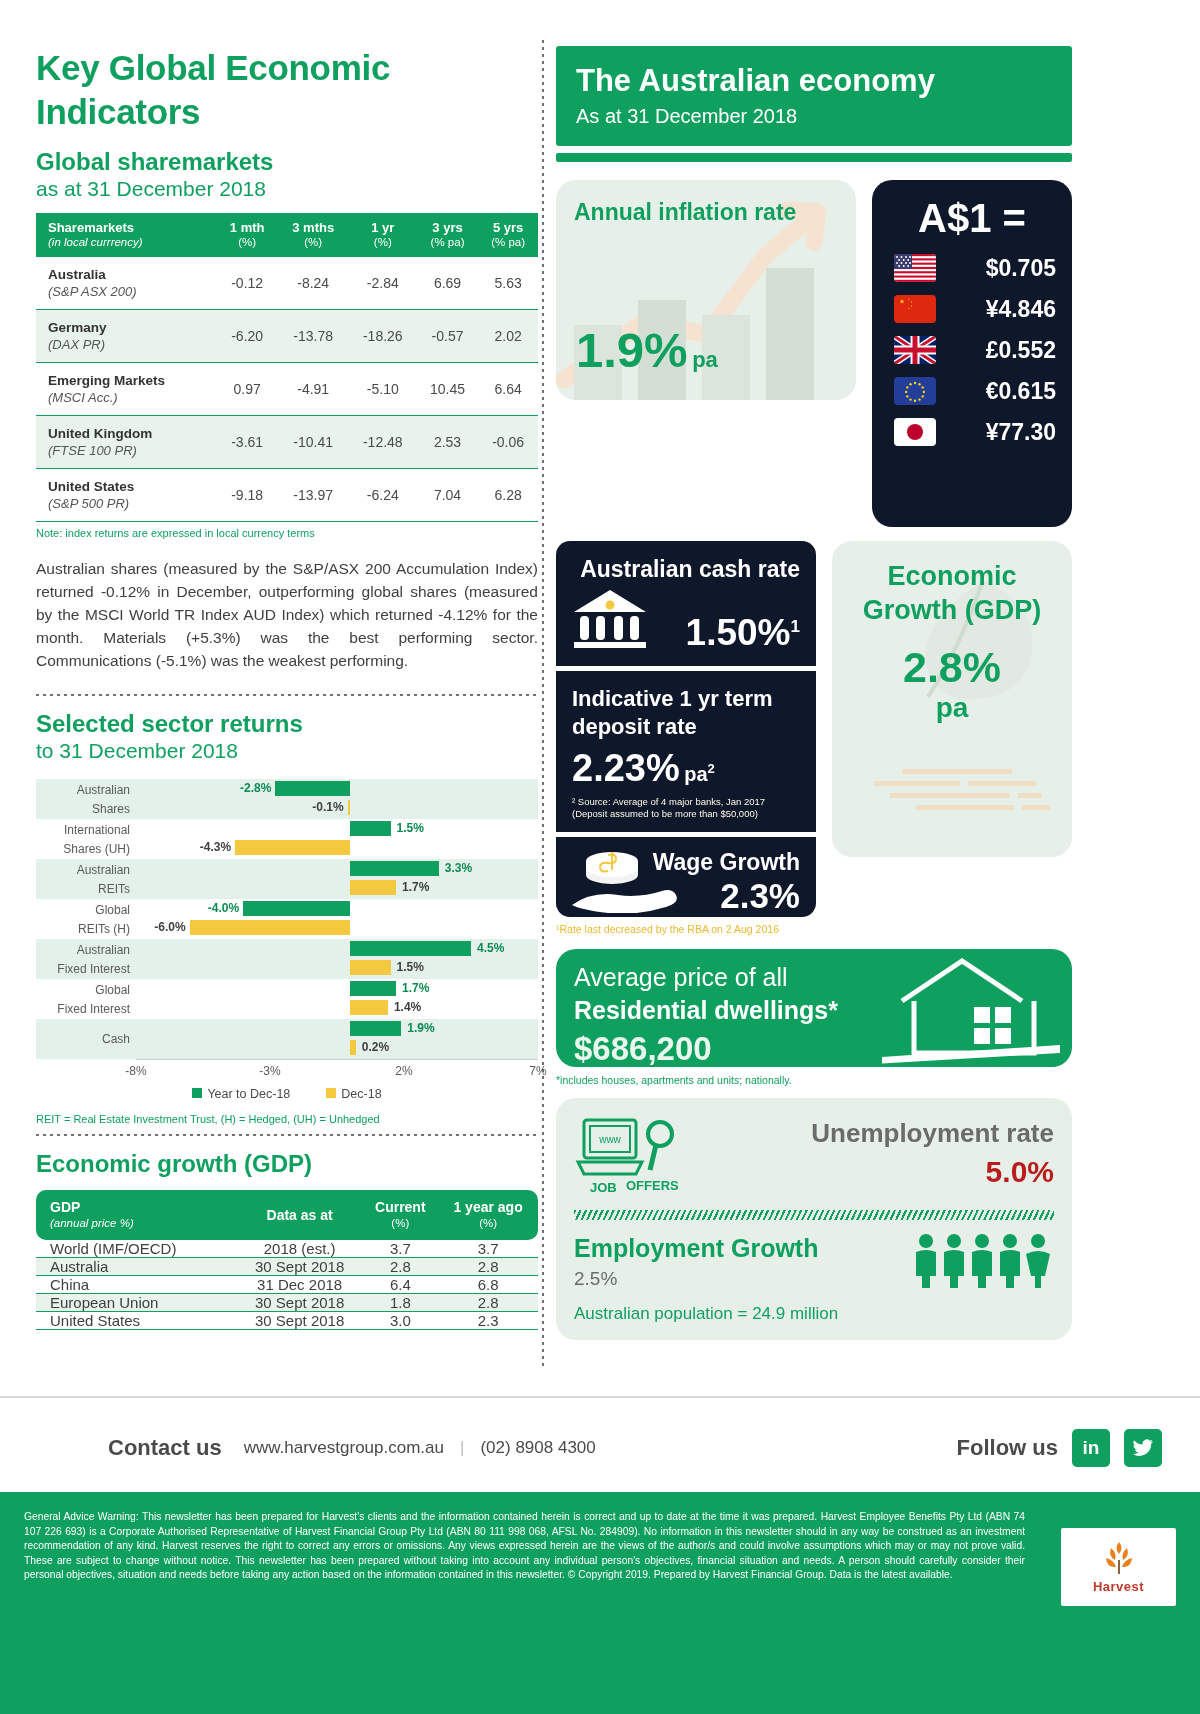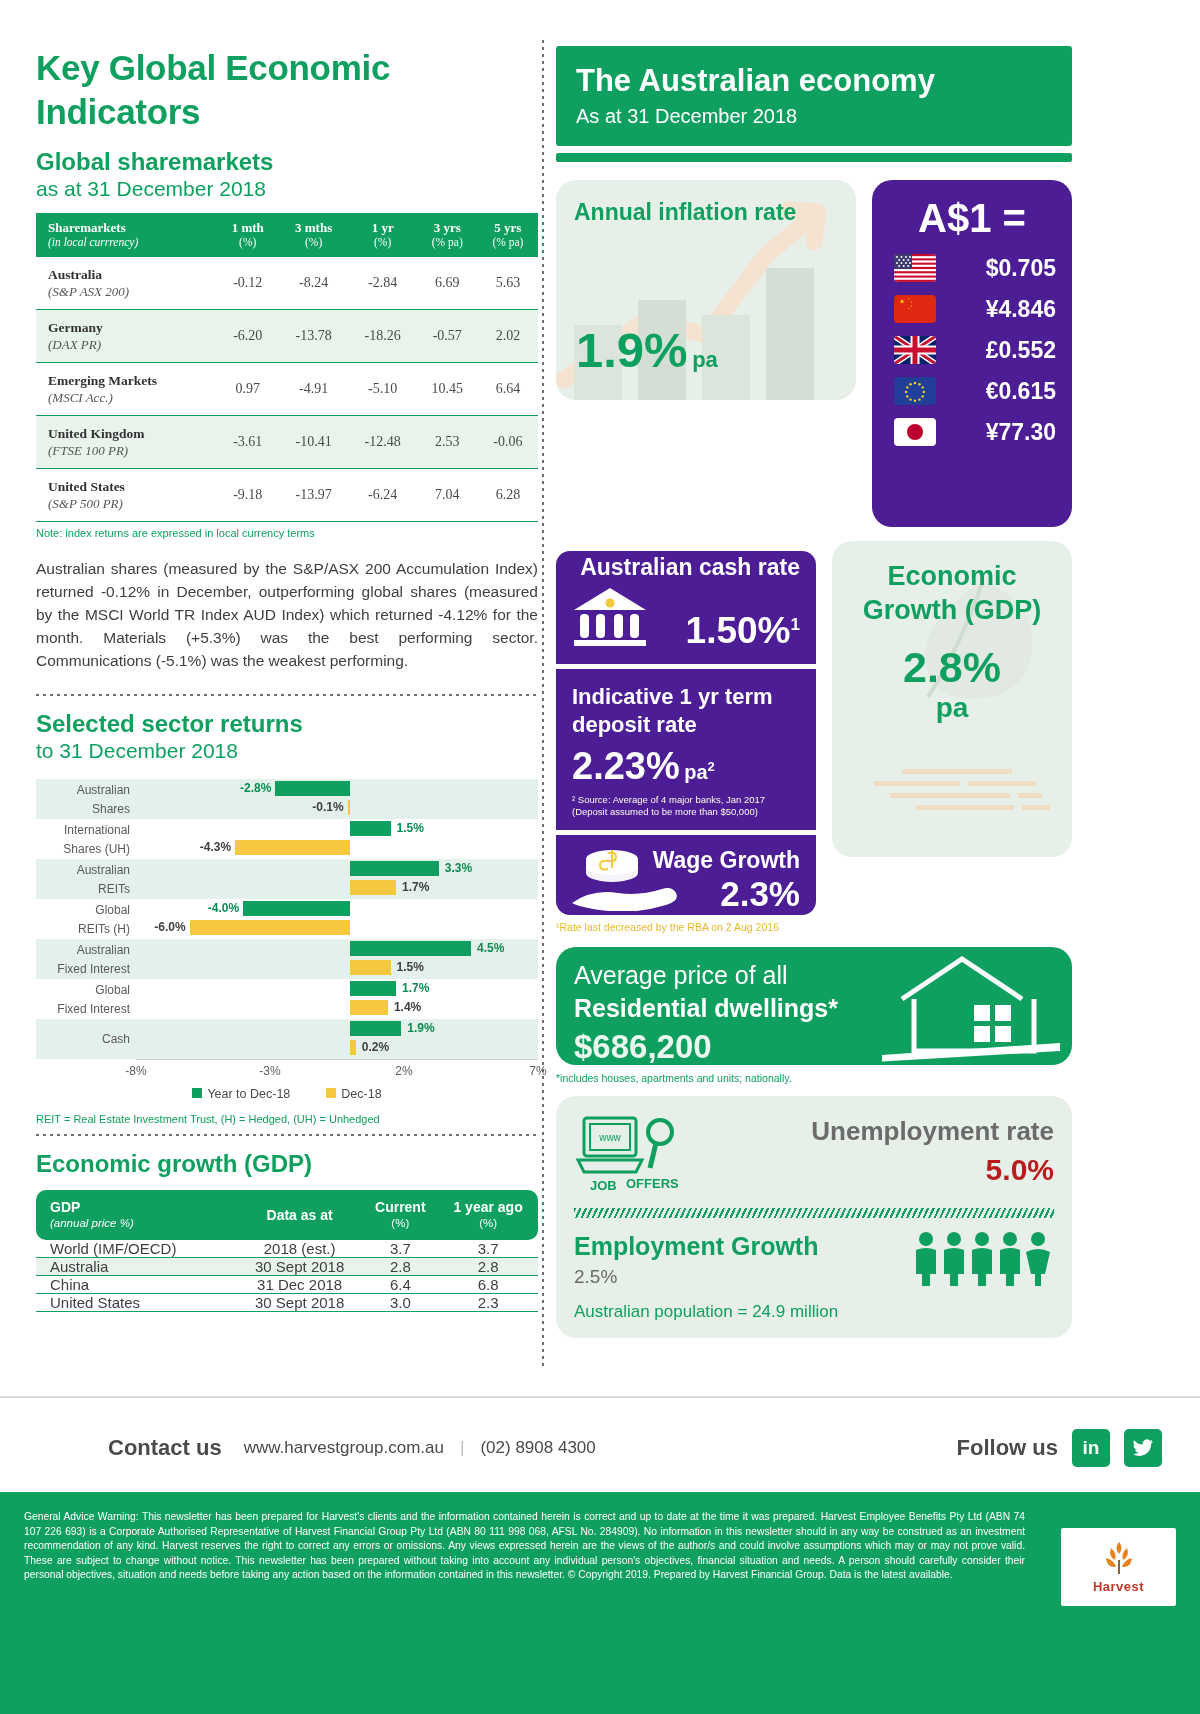--- a/index.html
+++ b/index.html
@@ -27,21 +27,21 @@
 
   
   h1.main {
     font-size:35px; line-height:44px; color:#0fa05f; font-weight:bold;
     letter-spacing:-0.3px;
   }
   h2.sec { font-size:24px; color:#0fa05f; font-weight:bold; margin-top:14px; }
   h3.sub { font-size:21px; color:#0fa05f; font-weight:normal; margin-top:1px; }
 
   
-  table.data { width:100%; border-collapse:collapse; margin-top:12px;font-family:Liberation Serif, serif; }
+  table.data { width:100%; border-collapse:collapse; margin-top:12px; }
   table.data thead th {
     background:#0fa05f; color:#fff; font-size:13px; font-weight:bold;
     padding:7px 4px; text-align:center; vertical-align:middle; line-height:15px;
   }
   table.data thead th.lead { text-align:left; padding-left:12px; }
   table.data thead th .sm { font-size:11.5px; font-weight:normal; display:block; }
   table.data thead th .it { font-style:italic; font-weight:normal; font-size:11.5px; display:block;}
   table.data tbody td {
     font-size:14px; padding:9px 4px; text-align:center; color:#4a4a4a;
     border-bottom:1.5px solid #0fa05f;
@@ -92,21 +92,21 @@
   table.gdp tbody tr.alt td { background:#e8f3ec; }
 
   
   .au-head { background:#0fa05f; border-radius:3px; padding:16px 20px 18px 20px; }
   .au-head .t { font-size:31px; font-weight:bold; color:#fff; line-height:38px; }
   .au-head .s { font-size:20px; color:#fff; margin-top:5px; }
   .au-rule { height:9px; background:#0fa05f; margin-top:7px; border-radius:2px; }
 
   .card { border-radius:20px; position:relative; overflow:hidden; }
   .card.grey { background:#e7efe9; }
-  .card.yellow{ background:#4c1d95; }
+  .card.yellow{ background:#0f172a; }
   .card.green { background:#0fa05f; }
 
   .infl-title { font-size:23px; font-weight:bold; color:#0fa05f; line-height:29px; }
   .infl-val { font-size:49px; font-weight:bold; color:#0fa05f; }
   .infl-pa { font-size:22px; font-weight:bold; color:#0fa05f; }
 
   .aud-title { font-size:40px; font-weight:bold; color:#fff; text-align:center; }
   .fx-row { display:flex; align-items:center; margin-top:13px; }
   .flag { width:42px; height:28px; border-radius:4px; overflow:hidden; flex:none; margin-left:22px; box-shadow:0 0 0 0.5px rgba(0,0,0,.08); }
   .fx-val { font-size:23px; font-weight:bold; color:#fff; margin-left:auto; margin-right:16px; }
@@ -384,20 +384,26 @@
           <td class="lead">Australia</td>
           <td>30 Sept 2018</td>
           <td>2.8</td>
           <td>2.8</td>
         </tr>
         <tr>
           <td class="lead">China</td>
           <td>31 Dec 2018</td>
           <td>6.4</td>
           <td>6.8</td>
+        </tr>
+        <tr class="alt">
+          <td class="lead">European Union</td>
+          <td>30 Sept 2018</td>
+          <td>1.8</td>
+          <td>2.8</td>
         </tr>
         <tr>
           <td class="lead">United States</td>
           <td>30 Sept 2018</td>
           <td>3.0</td>
           <td>2.3</td>
         </tr>
       </tbody>
     </table>
   </div>
@@ -524,21 +530,21 @@
               <circle cx="21" cy="14" r="8" fill="#bc002d"></circle>
             </svg>
           </span>
           <span class="fx-val">¥77.30</span>
         </div>
       </div>
     </div>
 
     <div style="display:flex; gap:16px; margin-top:14px;">
       <div style="width:260px;">
-        <div class="card yellow" style="border-radius:14px 14px 0 0; padding:2px 16px 12px 16px; position:relative;margin-top:10px;">
+        <div class="card yellow" style="border-radius:14px 14px 0 0; padding:14px 16px 12px 16px; position:relative;">
           <div class="cash-title">Australian cash rate</div>
           <div style="display:flex; align-items:flex-end; margin-top:4px;">
             <span>
               <svg width="76" height="62" viewBox="0 0 76 62">
                 <polygon points="38,2 74,24 2,24" fill="#fff"></polygon>
                 <circle cx="38" cy="17" r="4.5" fill="#f5c93f"></circle>
                 <rect x="8" y="28" width="9" height="24" rx="4" fill="#fff"></rect>
                 <rect x="24" y="28" width="9" height="24" rx="4" fill="#fff"></rect>
                 <rect x="42" y="28" width="9" height="24" rx="4" fill="#fff"></rect>
                 <rect x="58" y="28" width="9" height="24" rx="4" fill="#fff"></rect>

